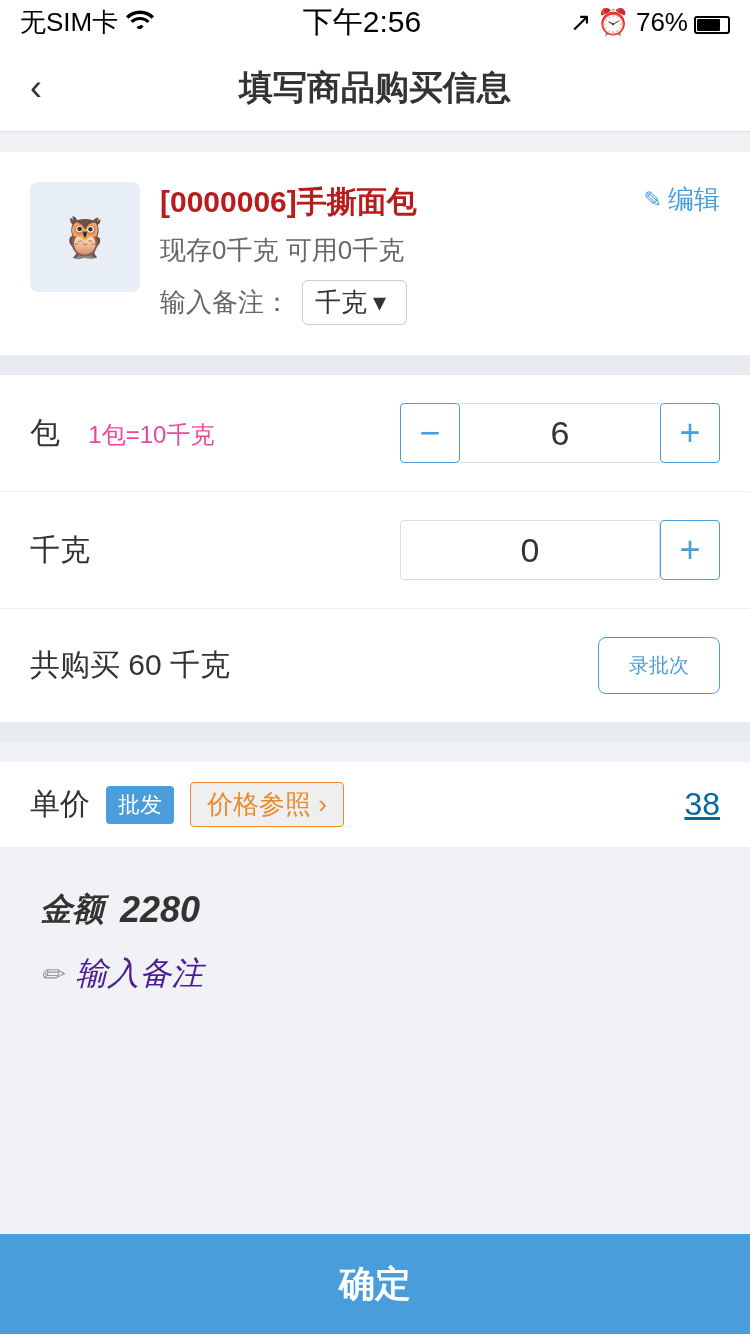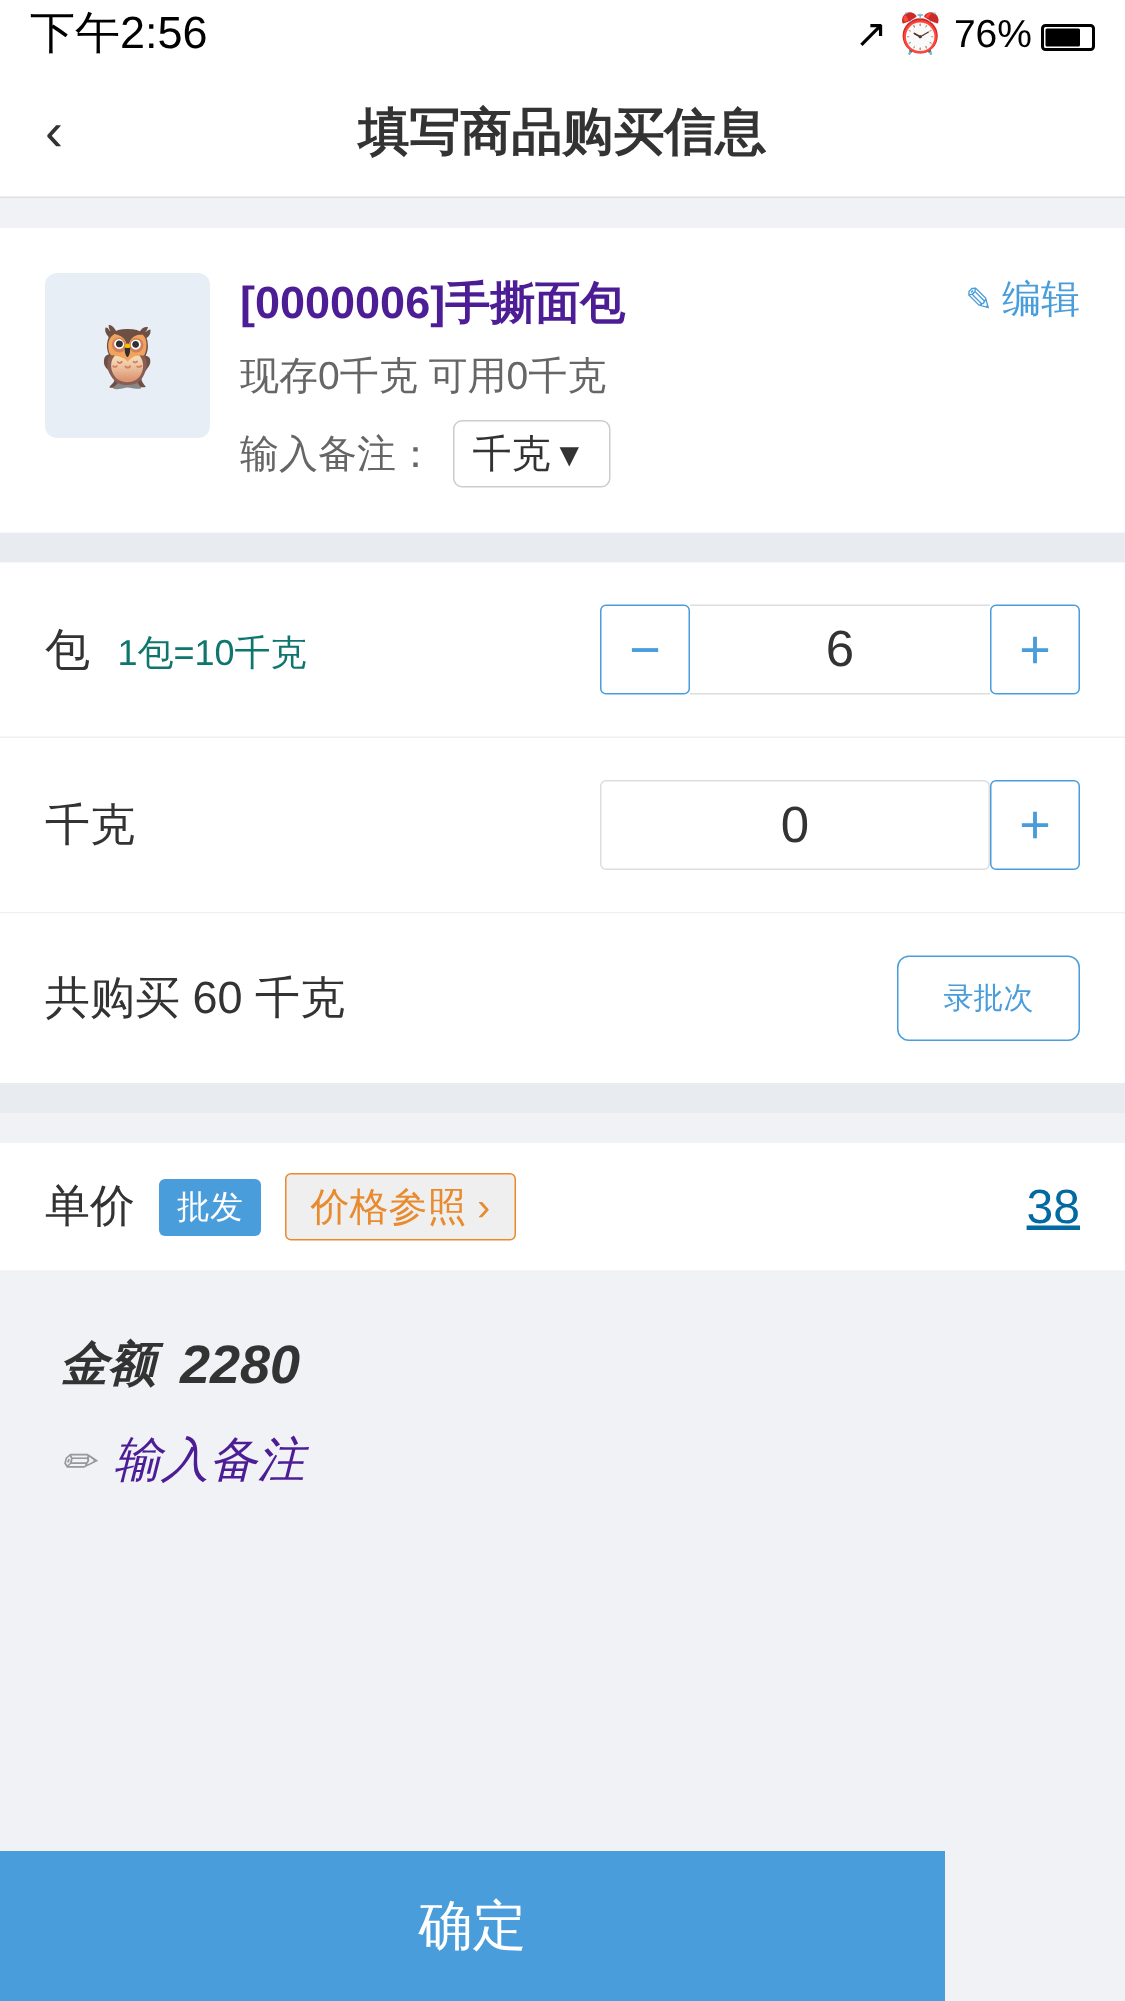--- a/index.html
+++ b/index.html
@@ -80,21 +80,21 @@
       flex-shrink: 0;
     }
     .product-thumb-icon {
       font-size: 40px;
       color: #7a9bb5;
     }
     .product-info { flex: 1; }
     .product-name {
       font-size: 30px;
       font-weight: 600;
-      color: #4c1d95;
+      color: #b91c1c;
       margin-bottom: 10px;
     }
     .product-stock {
       font-size: 26px;
       color: #666;
       margin-bottom: 12px;
     }
     .product-unit-row {
       display: flex;
       align-items: center;
@@ -142,22 +142,22 @@
       padding: 28px 30px;
       border-bottom: 1px solid #f0f0f0;
     }
     .quantity-label {
       font-size: 30px;
       color: #333;
       flex: 1;
     }
     .quantity-hint {
       font-size: 24px;
-      color: #0f766e;
-      margin-left: 10px;
+      color: #ec4899;
+      margin-left: 20px;
     }
     .quantity-control {
       display: flex;
       align-items: center;
       gap: 0;
     }
     .qty-btn {
       width: 60px;
       height: 60px;
       border: 1.5px solid #4a9ddb;
@@ -280,37 +280,45 @@
     .main-content-bg {
       background: #f0f2f5;
       min-height: 400px;
     }
 
     
     .confirm-btn {
       position: fixed;
       bottom: 0;
       left: 0;
-      width: 630px;
+      width: 750px;
       height: 100px;
       background: #4a9ddb;
       color: #fff;
       font-size: 36px;
-      font-weight: 400;
+      font-weight: 700;
       display: flex;
       align-items: center;
       justify-content: center;
       cursor: pointer;
       border: none;
     }
   </style>
 </head>
 <body>
 
 <div class="status-bar">
+  <div class="status-left">
+    <span>无SIM卡</span>
+    <span class="wifi-icon">
+      <svg width="28" height="20" viewBox="0 0 28 20">
+          <path d="M14 5C9.5 5 5.4 6.8 2.4 9.7L0 7.3C3.6 3.7 8.5 1.5 14 1.5s10.4 2.2 14 5.8l-2.4 2.4C22.6 6.8 18.5 5 14 5zm0 6c-2.8 0-5.3 1.1-7.2 3l-2.4-2.4C7 9.5 10.3 8 14 8s7 1.5 9.6 4.1L21.2 14c-1.9-1.9-4.4-3-7.2-3zm0 6c-1.4 0-2.7.5-3.6 1.4L14 21l3.6-3.6c-1-.9-2.2-1.4-3.6-1.4z" fill="#000"></path>
+        </svg>
+    </span>
+  </div>
   <div class="status-center">下午2:56</div>
   <div class="status-right">
     <span>↗</span>
     <span>⏰</span>
     <span>76%</span>
     <span>
       <span class="battery-icon">
           <span class="battery-fill"></span>
         </span>
     </span>

